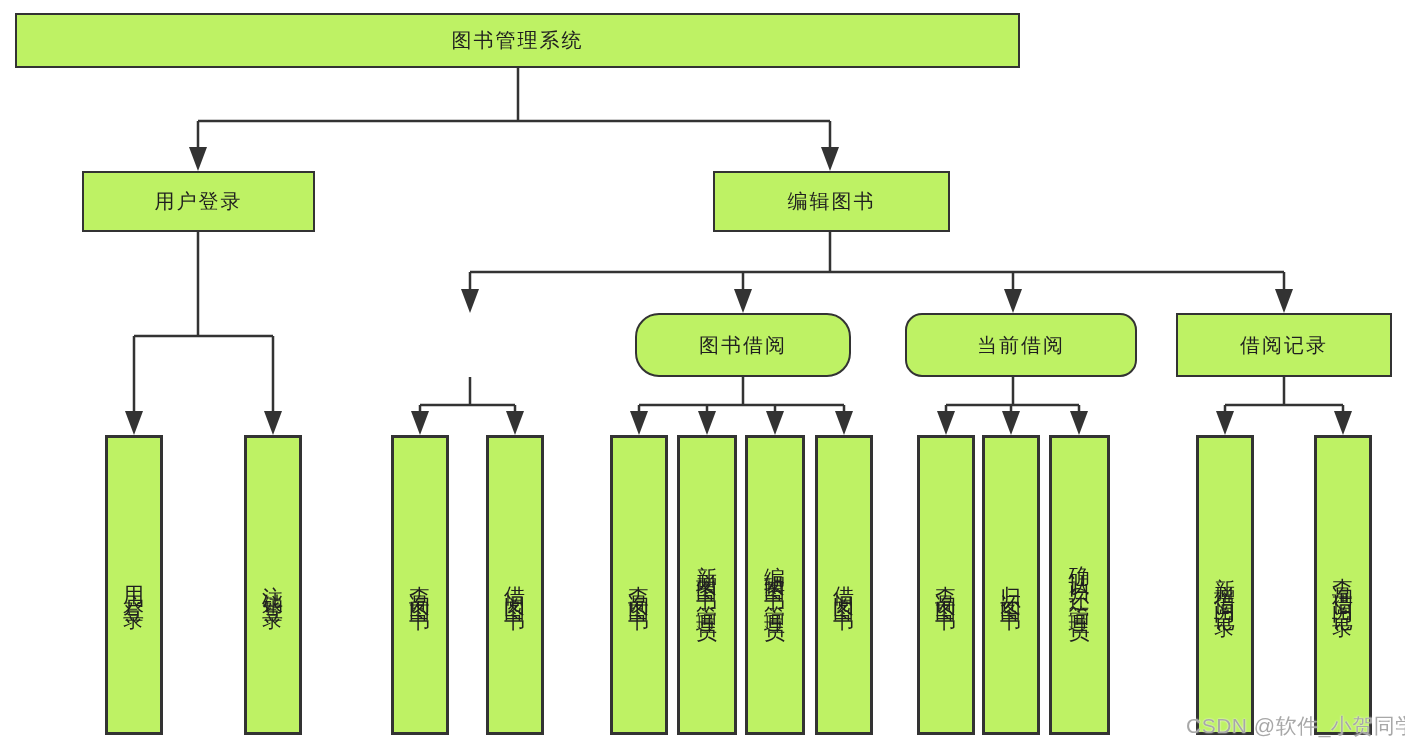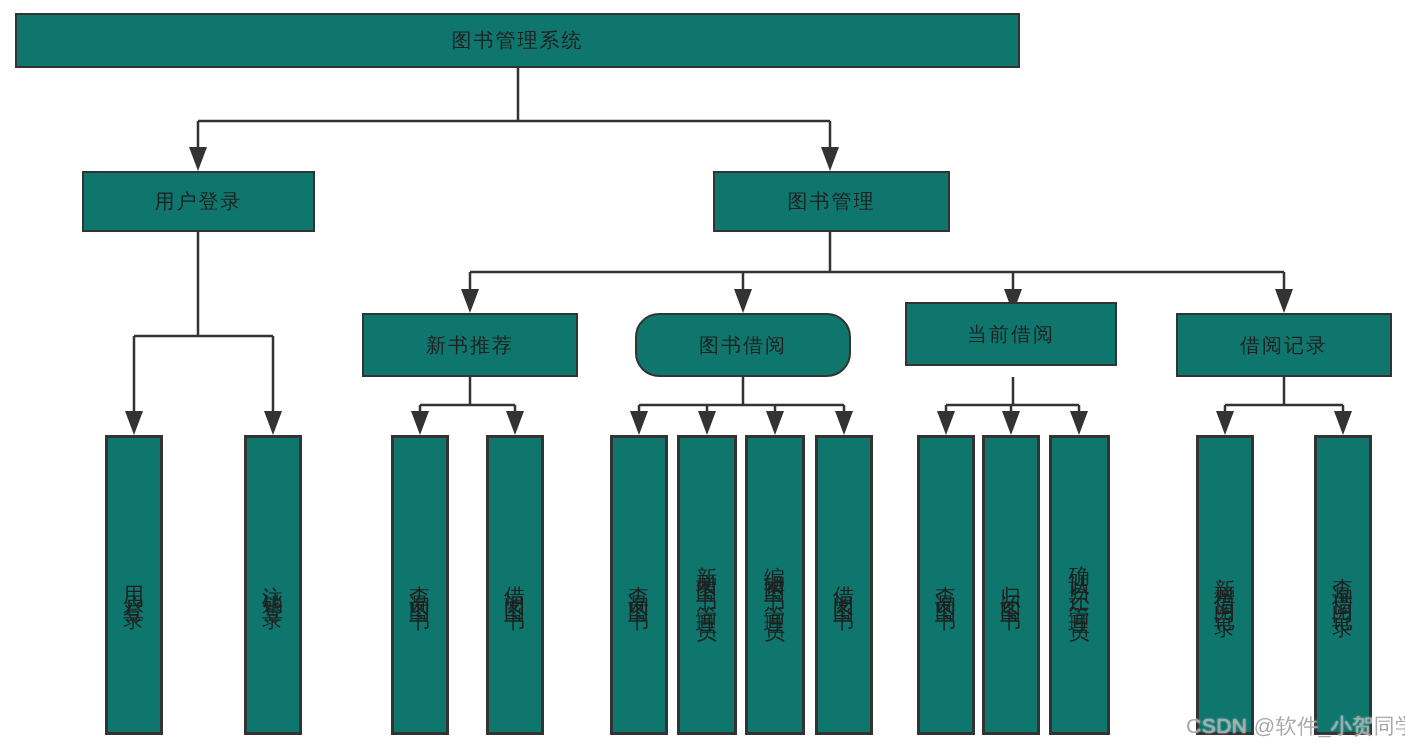--- a/index.html
+++ b/index.html
@@ -15,21 +15,21 @@
     background: var(--bg);
     font-family: "Liberation Sans", "DejaVu Sans", sans-serif;
     color: var(--text);
   }
   .stage { position: relative; width: 1405px; height: 747px; overflow: hidden; }
   .connectors { position: absolute; left: 0; top: 0; z-index: 1; }
   .connectors path { stroke: var(--line); stroke-width: 2.5; fill: none; }
   .connectors polygon { fill: var(--line); stroke: none; }
   .box {
     position: absolute; z-index: 2;
-    background: #0f766e;
+    background: #bef264;
     border: 2px solid var(--line);
     display: flex; align-items: center; justify-content: center;
     font-size: 20px; letter-spacing: 2px;
     color: var(--text);
   }
   .vbox { border-width: 3px; font-size: 21px; letter-spacing: 0; }
   .vbox .vlabel {
     writing-mode: vertical-rl;
     letter-spacing: 8px;
     line-height: 1;
@@ -84,30 +84,27 @@
   </svg>
 
   <div class="box" style="left:15px; top:13px; width:1005px; height:55px;">
     <span>图书管理系统</span>
   </div>
 
   <div class="box" style="left:82px; top:171px; width:233px; height:61px;">
     <span>用户登录</span>
   </div>
   <div class="box" style="left:713px; top:171px; width:237px; height:61px;">
-    <span>图书管理</span>
+    <span>编辑图书</span>
   </div>
 
-  <div class="box" style="left:362px; top:313px; width:216px; height:64px;">
-    <span>新书推荐</span>
-  </div>
   <div class="box" style="left:635px; top:313px; width:216px; height:64px;border-radius:24px;">
     <span>图书借阅</span>
   </div>
-  <div class="box" style="left:905px; top:302px; width:212px; height:64px;">
+  <div class="box" style="left:905px; top:313px; width:232px; height:64px;border-radius:17px;">
     <span>当前借阅</span>
   </div>
   <div class="box" style="left:1176px; top:313px; width:216px; height:64px;">
     <span>借阅记录</span>
   </div>
 
   <div class="box vbox" style="left:105px; top:435px; width:58px; height:300px;">
     <span class="vlabel">用户登录</span>
   </div>
   <div class="box vbox" style="left:244px; top:435px; width:58px; height:300px;">

